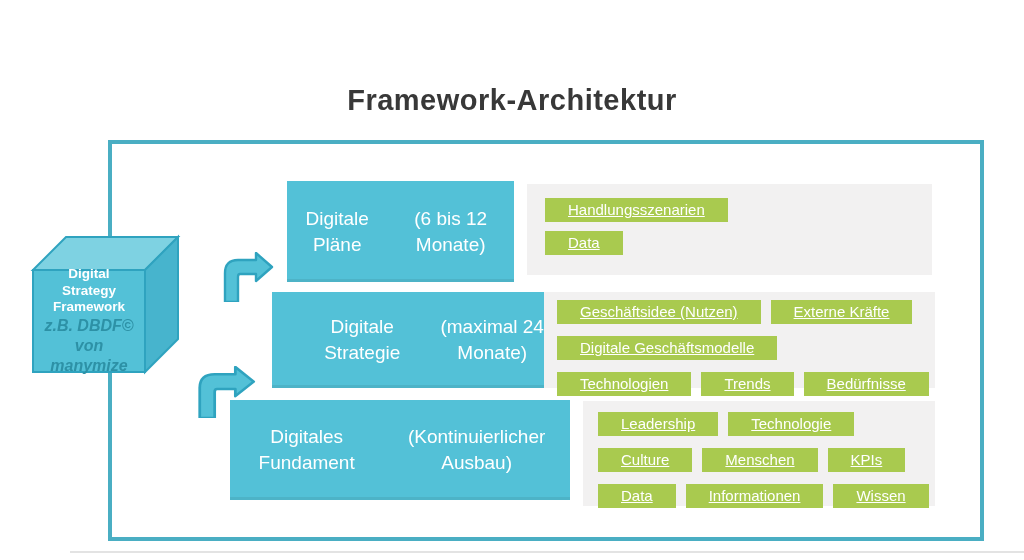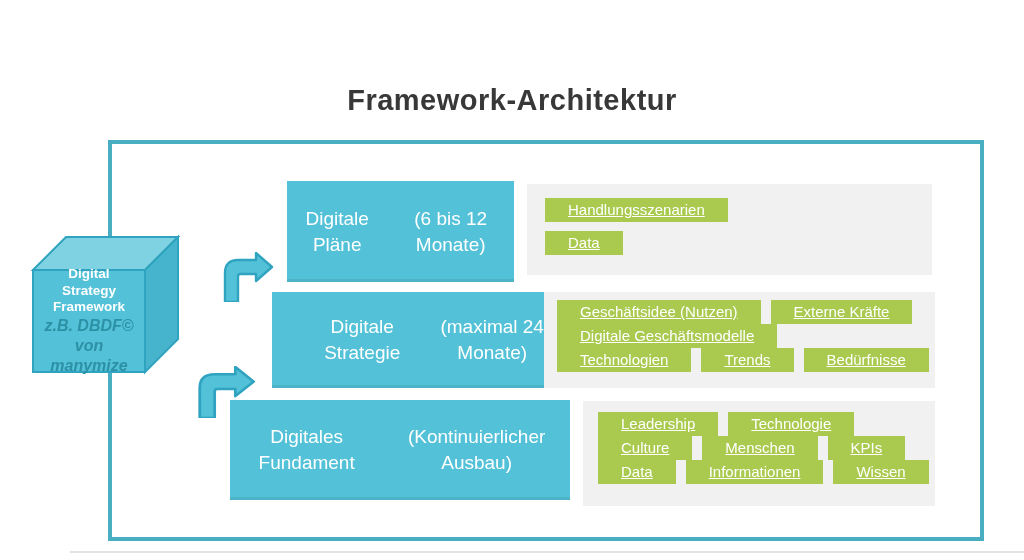--- a/index.html
+++ b/index.html
@@ -38,21 +38,21 @@
     color:#ffffff;font-size:19px;line-height:1.35;text-align:center;
     background:#53c1d7;
     box-shadow:inset 0 -3px 0 rgba(0,0,0,0.07);
   }
   .tag-panel{
     position:absolute;
     background:#f2f1f1;
     box-sizing:border-box;
     display:flex;flex-direction:column;
   }
-  .tag-row{display:flex;gap:10px;margin-bottom:0;}
+  .tag-row{display:flex;gap:10px;margin-bottom:12px;}
   .tag{
     display:inline-block;
     background:#a9ca4f;
     color:#ffffff;
     font-size:15px;
     padding:3px 23px 4px 23px;
     text-align:center;
     white-space:nowrap;
     text-decoration:underline;
   }

